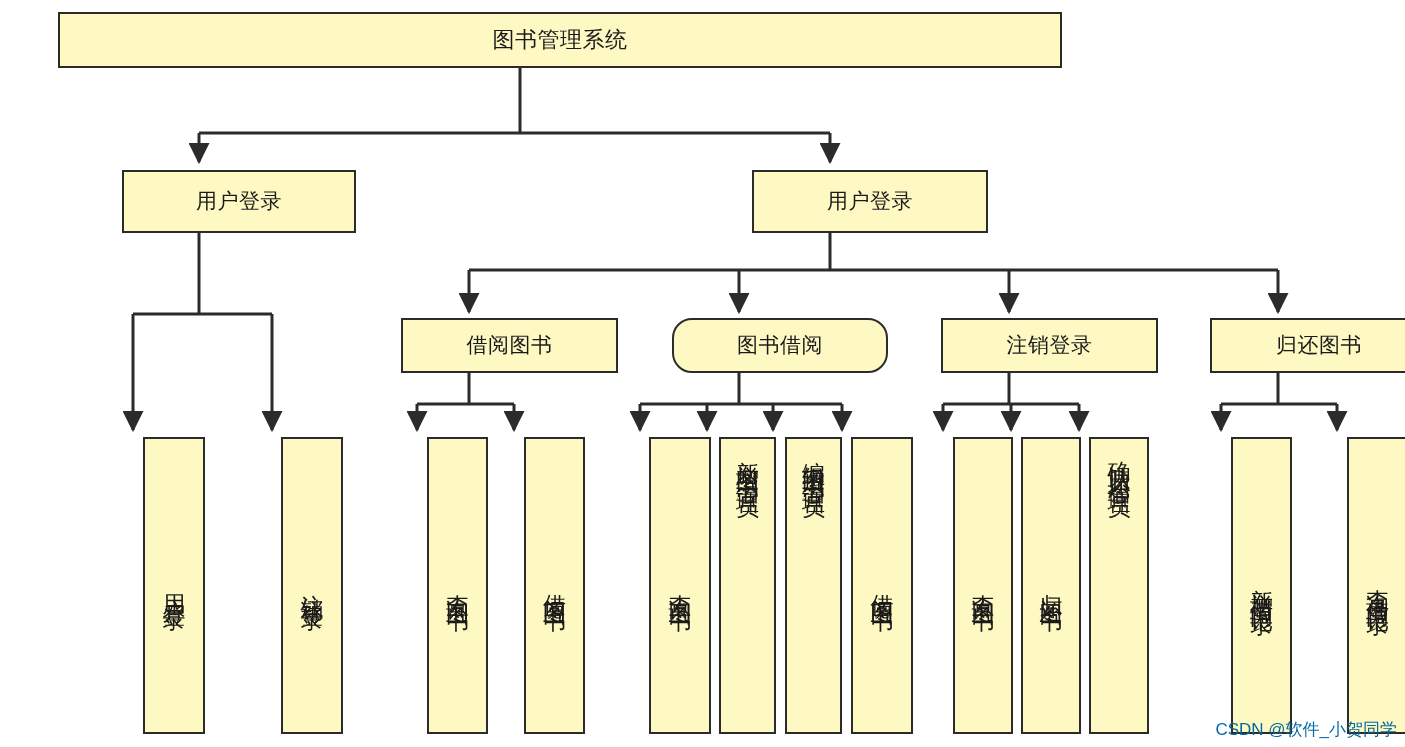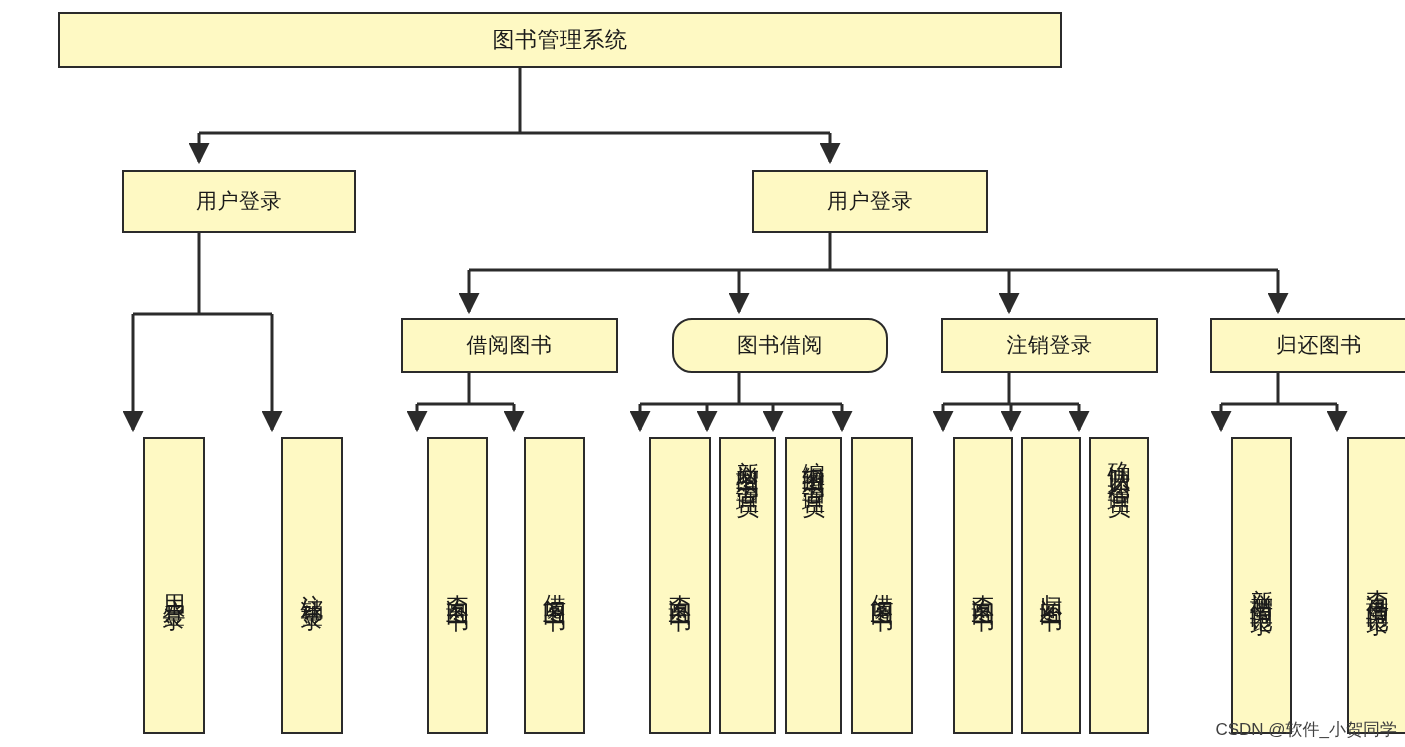--- a/index.html
+++ b/index.html
@@ -63,21 +63,21 @@
   }
   .node.v.centered {
     align-items: center;
     padding-top: 0;
   }
   .watermark {
     position: absolute;
     right: 8px;
     bottom: 6px;
     font-size: 17px;
-    color: #404040;
+    color: #0369a1;
     z-index: 3;
     white-space: nowrap;
   }
 </style>
 </head>
 <body>
 
 <div id="canvas">
 
   <svg id="connectors" viewBox="0 0 1405 747" xmlns="http://www.w3.org/2000/svg">

